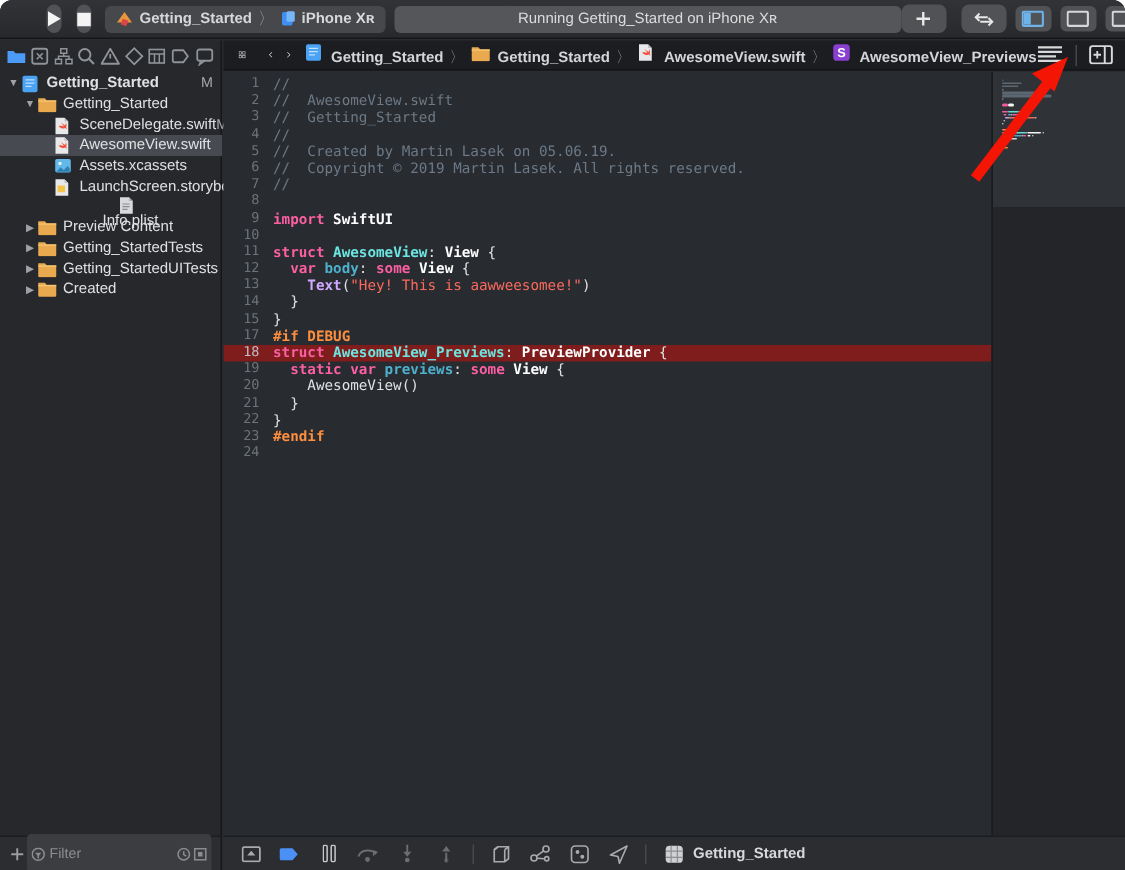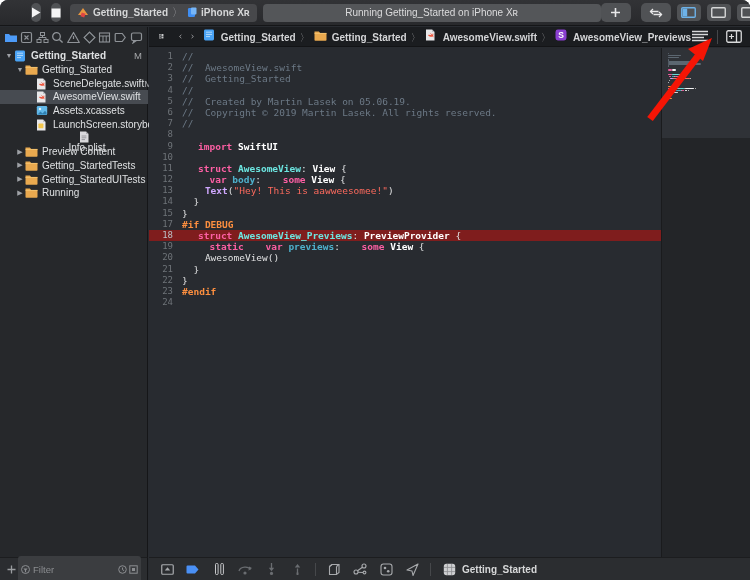--- a/index.html
+++ b/index.html
@@ -38,21 +38,21 @@
   #jumpbar .sep{color:#87888b;font-weight:normal;margin:0 4px;}
   .jicon{display:inline-flex;width:14px;height:12px;margin-right:4px;position:relative;}
   
   #editor{position:absolute;left:149px;top:48px;width:512px;height:509px;background:#282b30;overflow:hidden;
     font-family:"DejaVu Sans Mono","Liberation Mono",monospace;font-size:9.5px;}
   .cline{height:11.2px;line-height:11.2px;display:flex;white-space:pre;}
   .cline .ln{width:24px;text-align:right;color:#6e7378;flex:none;font-size:9px;}
   .cline .ct{padding-left:9px;}
   .cline.hl{background:#7f1d1d;}
   .cline.hl .ln{color:#bcc0c6;}
-  .tk-kw{color:#fc5fa3;font-weight:bold;margin-left:16px;}
+  .tk-kw{color:#fc5fa3;font-weight:bold;}
   .tk-cm{color:#6c7986;}
   .tk-str{color:#fc6a5d;}
   .tk-td{color:#6ce5e0;font-weight:bold;}
   .tk-od{color:#4eb1cc;font-weight:bold;}
   .tk-fw{color:#ffffff;font-weight:bold;}
   .tk-lav{color:#d0a8ff;font-weight:bold;}
   .tk-pre{color:#fd8f3f;font-weight:bold;}
   .tk-pl{color:#e0e1e2;}
   
   #minimap{position:absolute;left:661px;top:48px;width:89px;height:509px;background:#232528;border-left:1px solid #1a1b1d;}
@@ -305,21 +305,21 @@
           <span>Getting_StartedUITests</span>
         </div>
         <div class="trow" style="padding-left: 15px;">
           <span class="disc">▶</span>
           <span class="ficon">
             <svg width="13" height="11" viewBox="0 0 13 11">
               <path d="M0.5 1.5h4.4l1.2 1.4h6.4V10a0.8 0.8 0 0 1 -0.8 0.8H1.3A0.8 0.8 0 0 1 0.5 10z" fill="#e9a94f"></path>
               <path d="M0.5 3.4h12" stroke="#f5c877" stroke-width="0.8"></path>
             </svg>
           </span>
-          <span>Running</span>
+          <span>Created</span>
         </div>
       </div>
   </div>
   <div id="filterbar">
     <svg width="9" height="9" viewBox="0 0 9 9" style="margin-left:7px">
         <path d="M4.5 0.5v8M0.5 4.5h8" stroke="#9a9da0" stroke-width="1.3"></path>
       </svg>
     <div id="filter-field">
       <svg width="9" height="9" viewBox="0 0 9 9" style="margin-right:3px">
           <circle cx="4.5" cy="4.5" r="4" fill="none" stroke="#8b8d90"></circle>

